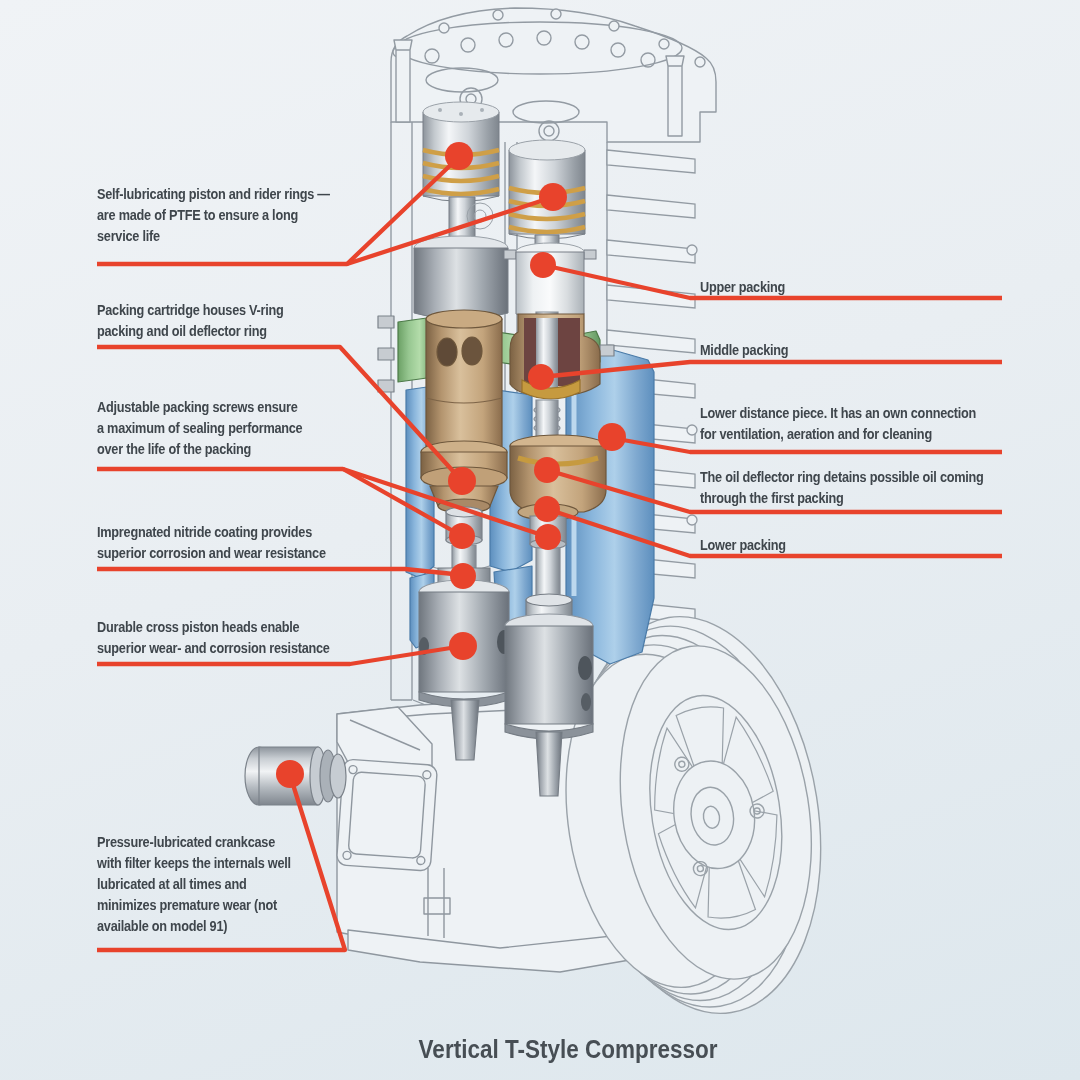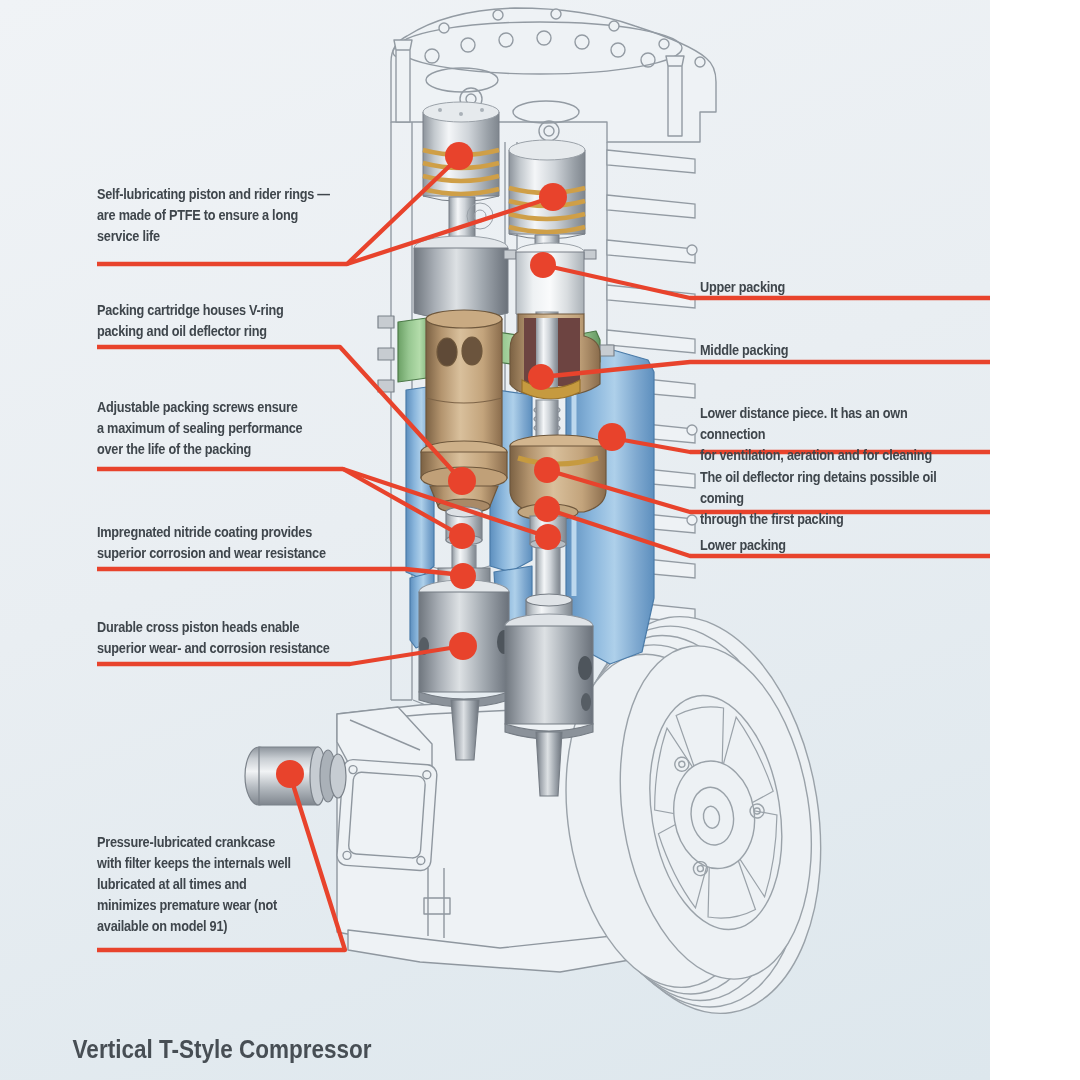--- a/index.html
+++ b/index.html
@@ -1,17 +1,17 @@
 <!DOCTYPE html>
 <html><head>
 <meta charset="utf-8">
 <style>
   html,body{margin:0;padding:0;}
   .stage{
-    position:relative;width:990px;height:1080px;overflow:hidden;
+    position:relative;width:1080px;height:1080px;overflow:hidden;
     background:linear-gradient(160deg,#f0f3f6 0%,#e9eef2 45%,#dde7ed 100%);
     font-family:"Liberation Sans",sans-serif;
   }
   .art{position:absolute;left:0;top:0;width:1080px;height:1080px;}
   .callout{
     position:absolute;
     font:700 15.5px/21px "Liberation Sans",sans-serif;
     color:#3f464c;letter-spacing:-0.3px;white-space:pre-line;
     transform:scaleX(0.82);transform-origin:0 0;
   }
@@ -20,21 +20,21 @@
   .l3{left:97px;top:396px;}
   .l4{left:97px;top:521px;}
   .l5{left:97px;top:616px;}
   .l6{left:97px;top:831px;}
   .r1{left:700px;top:276px;}
   .r2{left:700px;top:339px;}
   .r3{left:700px;top:402px;}
   .r4{left:700px;top:466px;}
   .r5{left:700px;top:534px;}
   .title{
-    position:absolute;left:56px;right:0;top:1034px;
+    position:absolute;left:56px;right:0;top:1034px;text-align:center;
     font:700 25px/30px "Liberation Sans",sans-serif;color:#474e54;
   }
   .title span{display:inline-block;transform:scaleX(0.9);transform-origin:center top;}
 </style>
 </head>
 <body>
 
 <div class="stage">
 
 <svg class="art" viewBox="0 0 1080 1080" aria-hidden="true">

